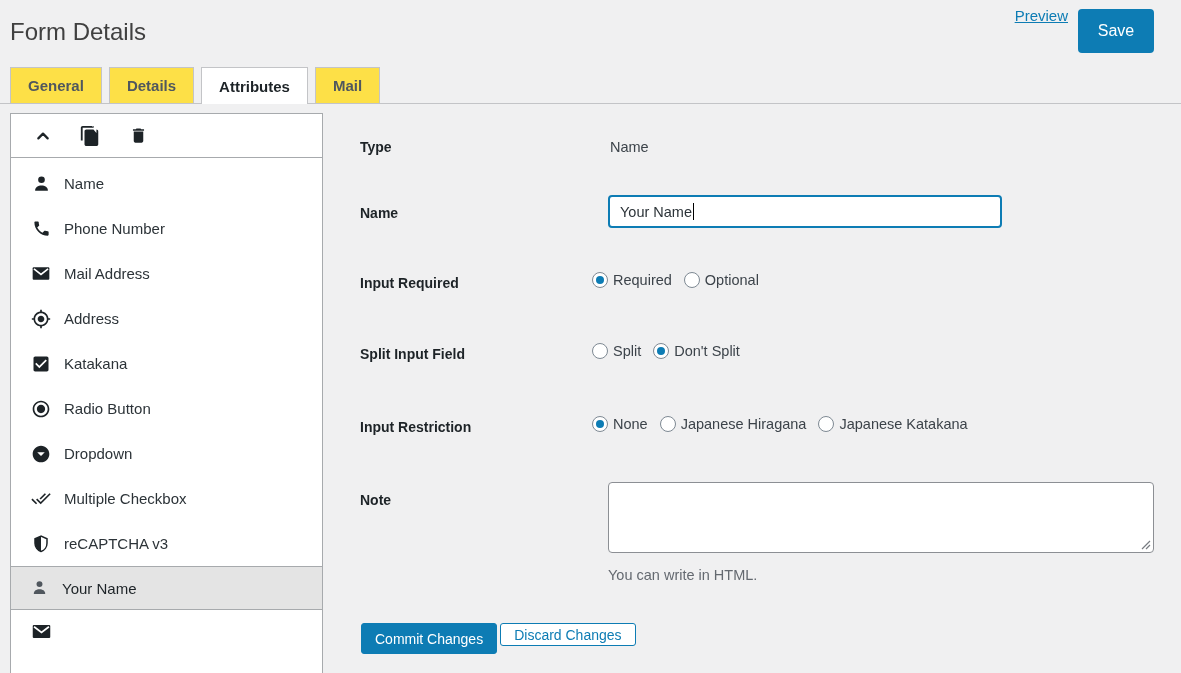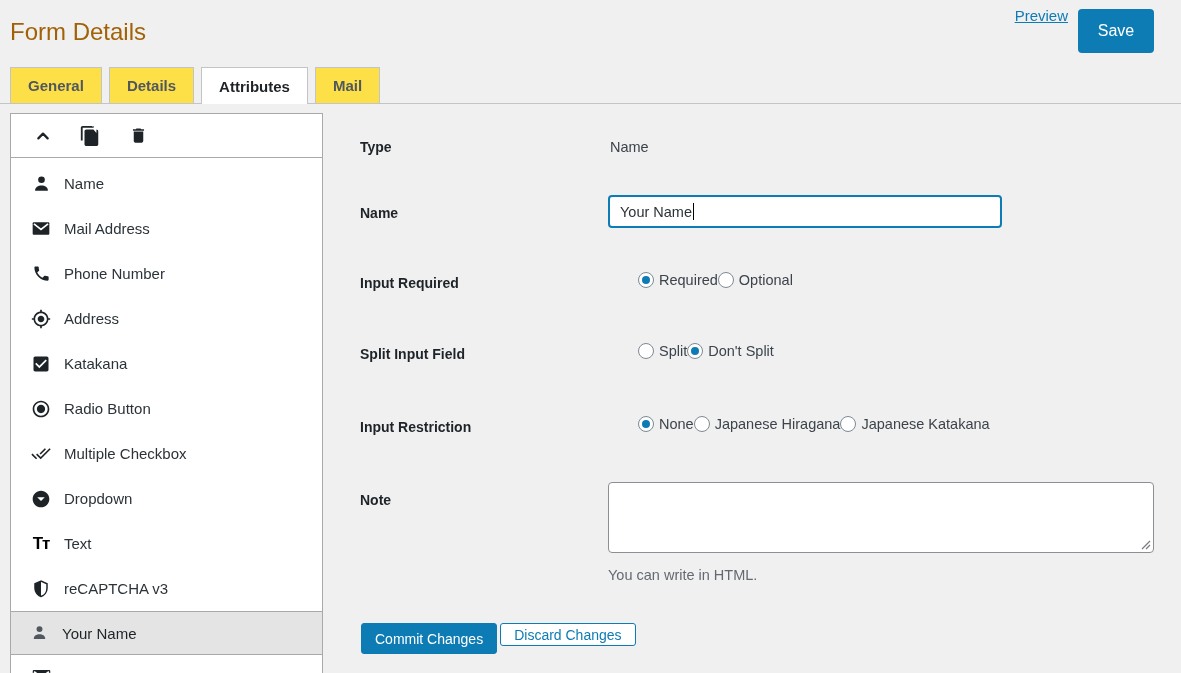--- a/index.html
+++ b/index.html
@@ -5,21 +5,21 @@
   * { box-sizing: border-box; }
   html,body { margin:0; padding:0; }
   body {
     width:1181px; height:673px; position:relative; overflow:hidden;
     background:#f0f0f1; font-family:"Liberation Sans", sans-serif;
     color:#2c3338;
   }
   
   .page-title {
     position:absolute; left:10px; top:18px; margin:0;
-    font-size:24px; font-weight:400; color:#a16207;
+    font-size:24px; font-weight:400; color:#404040;
   }
   .preview-link {
     position:absolute; right:113px; top:7px;
     color:#0d7cb4; text-decoration:underline; font-size:15px; cursor:pointer;
   }
   .save-button {
     position:absolute; left:1078px; top:9px; width:76px; height:44px;
     background:#0d7cb4; color:#fff; border:none; border-radius:4px;
     font-size:16px; font-family:inherit; cursor:pointer;
   }
@@ -73,21 +73,21 @@
   .fstatic { position:absolute; left:610px; font-size:14.5px; color:#3c434a; }
   .name-input {
     position:absolute; left:608px; top:195px; width:394px; height:33px;
     background:#fff; border:2px solid #0d7cb4; border-radius:4px;
     display:flex; align-items:center; padding:0 10px; font-size:14.5px; color:#2c3338;
     cursor:text;
   }
   .caret { width:1px; height:17px; background:#000; margin-left:1px; animation:blink 1s steps(1) infinite; }
   @keyframes blink { 50% { opacity:0; } }
   .radio-row {
-    position:absolute; left:638px; display:flex; align-items:center;
+    position:absolute; left:592px; display:flex; gap:12px; align-items:center;
     font-size:14.5px; color:#3c434a;
   }
   .radio-opt { display:flex; align-items:center; gap:5px; cursor:pointer; }
   .radio {
     width:16px; height:16px; border:1px solid #7e8993; border-radius:50%;
     background:#fff; position:relative; flex:none;
   }
   .radio.checked::after {
     content:""; position:absolute; left:3px; top:3px; right:3px; bottom:3px;
     border-radius:50%; background:#0d7cb4;
@@ -156,37 +156,37 @@
       <span class="ico">
         <svg width="19" height="19" viewBox="0 0 24 24" fill="currentColor">
             <circle cx="12" cy="7.2" r="4.2"></circle>
             <path d="M4 20.2c0-3.4 3.6-5.7 8-5.7s8 2.3 8 5.7V21H4v-.8z"></path>
           </svg>
       </span>
       <span>Name</span>
     </div>
     <div class="sb-item">
       <span class="ico">
+        <svg width="19" height="19" viewBox="0 0 24 24" fill="currentColor">
+            <path d="M6.62 10.79c1.44 2.83 3.76 5.14 6.59 6.59l2.2-2.2c.27-.27.67-.36 1.02-.24 1.12.37 2.33.57 3.57.57.55 0 1 .45 1 1V20c0 .55-.45 1-1 1-9.39 0-17-7.61-17-17 0-.55.45-1 1-1h3.5c.55 0 1 .45 1 1 0 1.25.2 2.45.57 3.57.11.35.03.74-.25 1.02l-2.2 2.2z"></path>
+          </svg>
+      </span>
+      <span>Phone Number</span>
+    </div>
+    <div class="sb-item">
+      <span class="ico">
         <svg width="21" height="21" viewBox="0 0 24 24">
             <rect x="2" y="4.5" width="20" height="15" rx="1.2" fill="currentColor"></rect>
             <path d="M3.5 6.5L12 13l8.5-6.5" fill="none" stroke="#fff" stroke-width="2"></path>
           </svg>
       </span>
       <span>Mail Address</span>
     </div>
     <div class="sb-item">
       <span class="ico">
-        <svg width="19" height="19" viewBox="0 0 24 24" fill="currentColor">
-            <path d="M6.62 10.79c1.44 2.83 3.76 5.14 6.59 6.59l2.2-2.2c.27-.27.67-.36 1.02-.24 1.12.37 2.33.57 3.57.57.55 0 1 .45 1 1V20c0 .55-.45 1-1 1-9.39 0-17-7.61-17-17 0-.55.45-1 1-1h3.5c.55 0 1 .45 1 1 0 1.25.2 2.45.57 3.57.11.35.03.74-.25 1.02l-2.2 2.2z"></path>
-          </svg>
-      </span>
-      <span>Phone Number</span>
-    </div>
-    <div class="sb-item">
-      <span class="ico">
         <svg width="20" height="20" viewBox="0 0 24 24" fill="currentColor">
             <path d="M12 8c-2.21 0-4 1.79-4 4s1.79 4 4 4 4-1.79 4-4-1.79-4-4-4zm8.94 3c-.46-4.17-3.77-7.48-7.94-7.94V1h-2v2.06C6.83 3.52 3.52 6.83 3.06 11H1v2h2.06c.46 4.17 3.77 7.48 7.94 7.94V23h2v-2.06c4.17-.46 7.48-3.77 7.94-7.94H23v-2h-2.06zM12 19c-3.87 0-7-3.13-7-7s3.13-7 7-7 7 3.13 7 7-3.13 7-7 7z"></path>
           </svg>
       </span>
       <span>Address</span>
     </div>
     <div class="sb-item">
       <span class="ico">
         <svg width="20" height="20" viewBox="0 0 24 24" fill="currentColor">
             <path d="M19 3H5c-1.1 0-2 .9-2 2v14c0 1.1.9 2 2 2h14c1.1 0 2-.9 2-2V5c0-1.1-.9-2-2-2zm-9 14l-5-5 1.41-1.41L10 14.17l7.59-7.59L19 8l-9 9z"></path>
@@ -197,39 +197,33 @@
     <div class="sb-item">
       <span class="ico">
         <svg width="20" height="20" viewBox="0 0 24 24" fill="currentColor">
             <path d="M12 7c-2.76 0-5 2.24-5 5s2.24 5 5 5 5-2.24 5-5-2.24-5-5-5zm0-5C6.48 2 2 6.48 2 12s4.48 10 10 10 10-4.48 10-10S17.52 2 12 2zm0 18c-4.42 0-8-3.58-8-8s3.58-8 8-8 8 3.58 8 8-3.58 8-8 8z"></path>
           </svg>
       </span>
       <span>Radio Button</span>
     </div>
     <div class="sb-item">
       <span class="ico">
+        <svg width="20" height="20" viewBox="0 0 24 24" fill="currentColor">
+            <path d="M12 2C6.48 2 2 6.48 2 12s4.48 10 10 10 10-4.48 10-10S17.52 2 12 2zm0 12.5L7.5 10h9L12 14.5z"></path>
+          </svg>
+      </span>
+      <span>Dropdown</span>
+    </div>
+    <div class="sb-item">
+      <span class="ico">
         <svg width="21" height="21" viewBox="0 0 24 24" fill="currentColor">
             <path d="M18 7l-1.41-1.41-6.34 6.34 1.41 1.41L18 7zm4.24-1.41L11.66 16.17 7.48 12l-1.41 1.41L11.66 19l12-12-1.42-1.41zM.41 13.41L6 19l1.41-1.41L1.83 12 .41 13.41z"></path>
           </svg>
       </span>
       <span>Multiple Checkbox</span>
-    </div>
-    <div class="sb-item">
-      <span class="ico">
-        <svg width="20" height="20" viewBox="0 0 24 24" fill="currentColor">
-            <path d="M12 2C6.48 2 2 6.48 2 12s4.48 10 10 10 10-4.48 10-10S17.52 2 12 2zm0 12.5L7.5 10h9L12 14.5z"></path>
-          </svg>
-      </span>
-      <span>Dropdown</span>
-    </div>
-    <div class="sb-item">
-      <span class="ico">
-        <span class="tt-glyph">Tᴛ</span>
-      </span>
-      <span>Text</span>
     </div>
     <div class="sb-item">
       <span class="ico">
         <svg width="20" height="20" viewBox="0 0 24 24">
             <path d="M12 2.6L4.8 5.8V11c0 4.5 3 8.7 7.2 9.9 4.2-1.2 7.2-5.4 7.2-9.9V5.8L12 2.6z" fill="none" stroke="currentColor" stroke-width="1.8"></path>
             <path d="M12 2.6L4.8 5.8V11c0 4.5 3 8.7 7.2 9.9V2.6z" fill="currentColor"></path>
           </svg>
       </span>
       <span>reCAPTCHA v3</span>
     </div>

